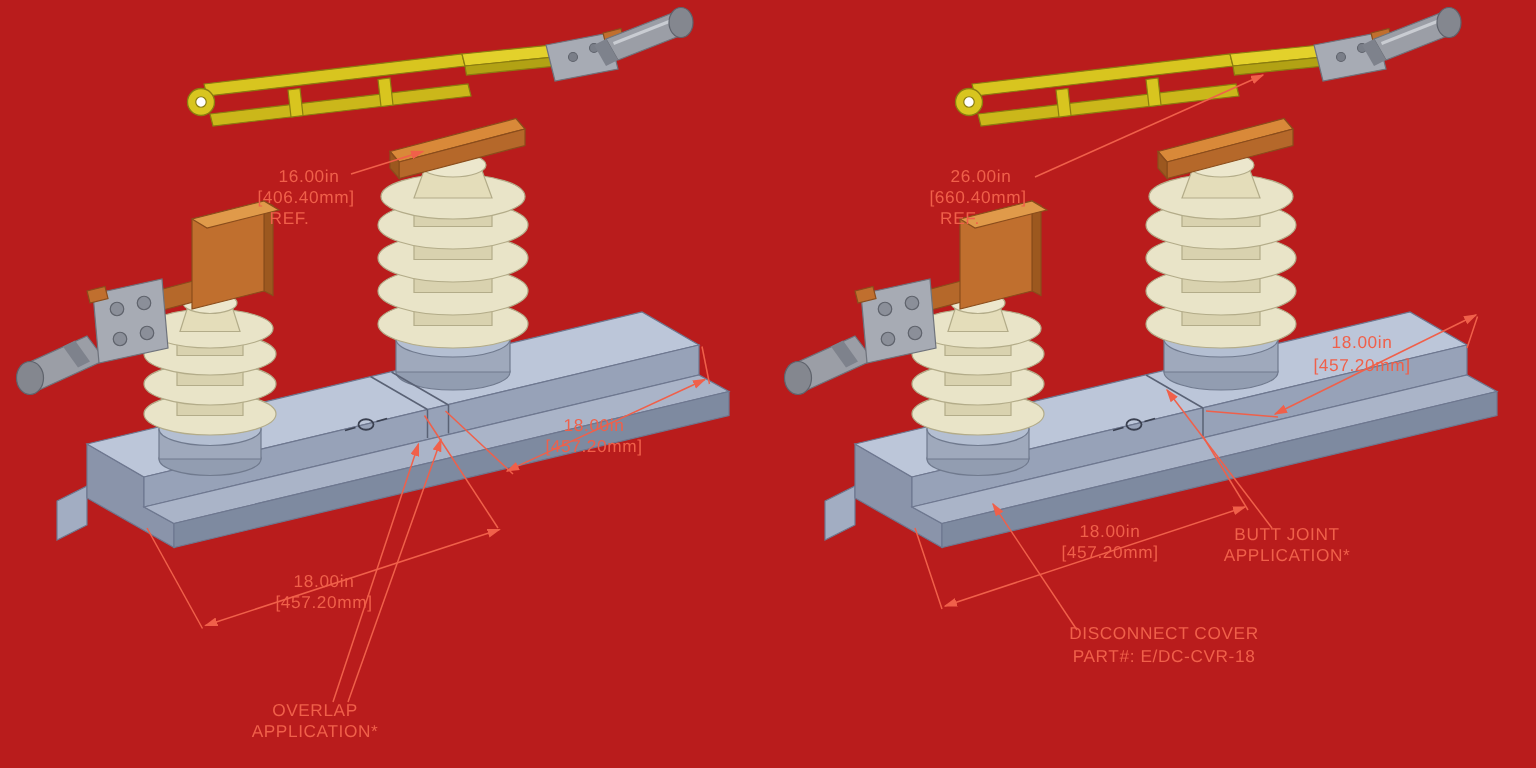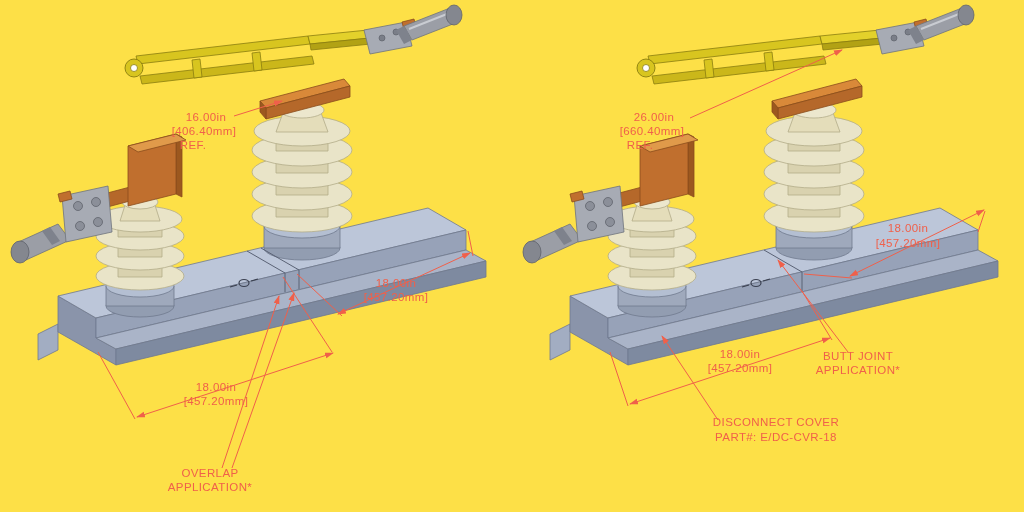--- a/index.html
+++ b/index.html
@@ -1,16 +1,16 @@
 <!DOCTYPE html>
 <html><head>
 <meta charset="utf-8">
 <style>
   html,body{margin:0;padding:0;background:#ffffff;}
-  .canvas{width:1024px;height:512px;display:flex;background:#fde047;overflow:hidden;}
+  .canvas{width:1024px;height:512px;display:flex;background:#b91c1c;overflow:hidden;}
   .panel{position:relative;width:512px;height:512px;}
   svg{display:block;}
   text{font-family:"Liberation Sans", sans-serif;font-size:11.5px;letter-spacing:.4px;fill:#f0604a;}
   .dim-line{stroke:#f0604a;stroke-width:1;fill:none;}
   .seam{stroke:#5a6275;stroke-width:1;}
 </style>
 </head>
 <body>
 
 <svg width="0" height="0" style="position:absolute" aria-hidden="true" xmlns="http://www.w3.org/2000/svg">

